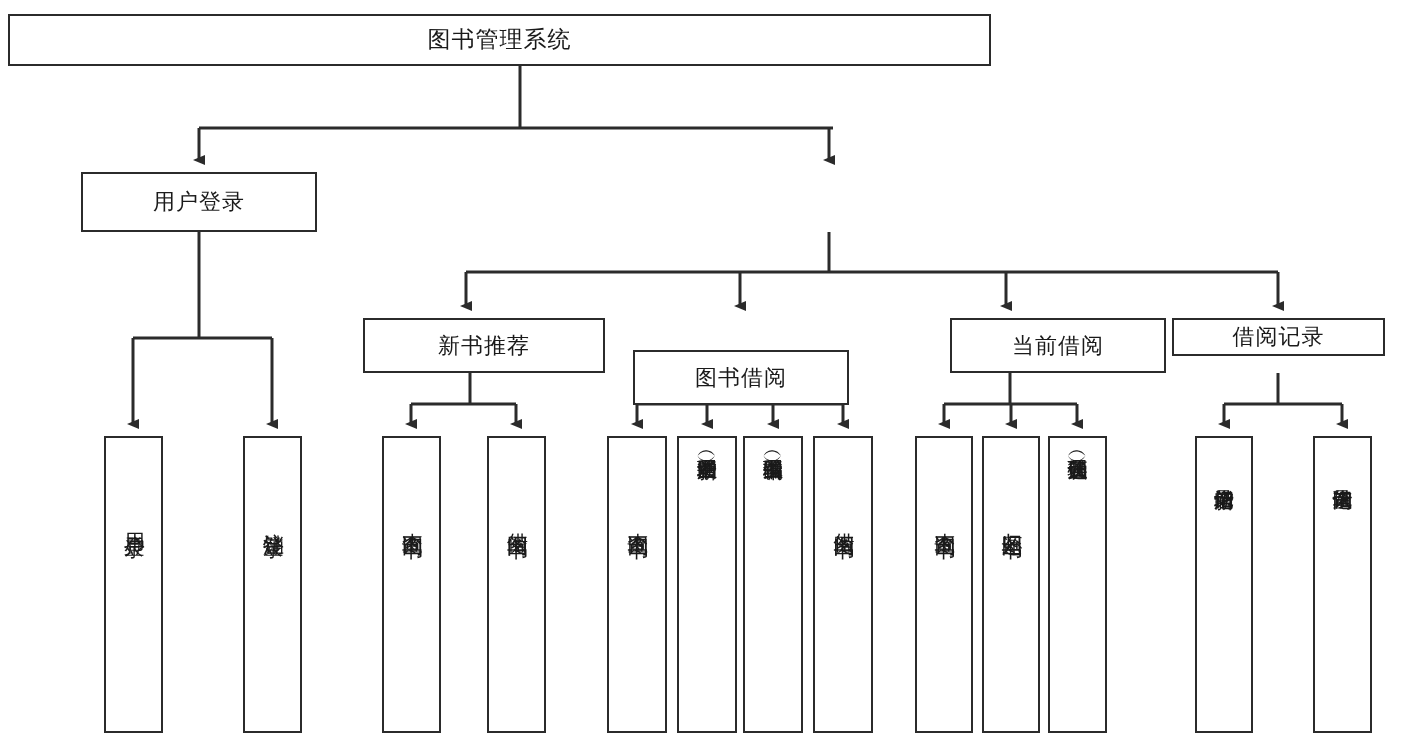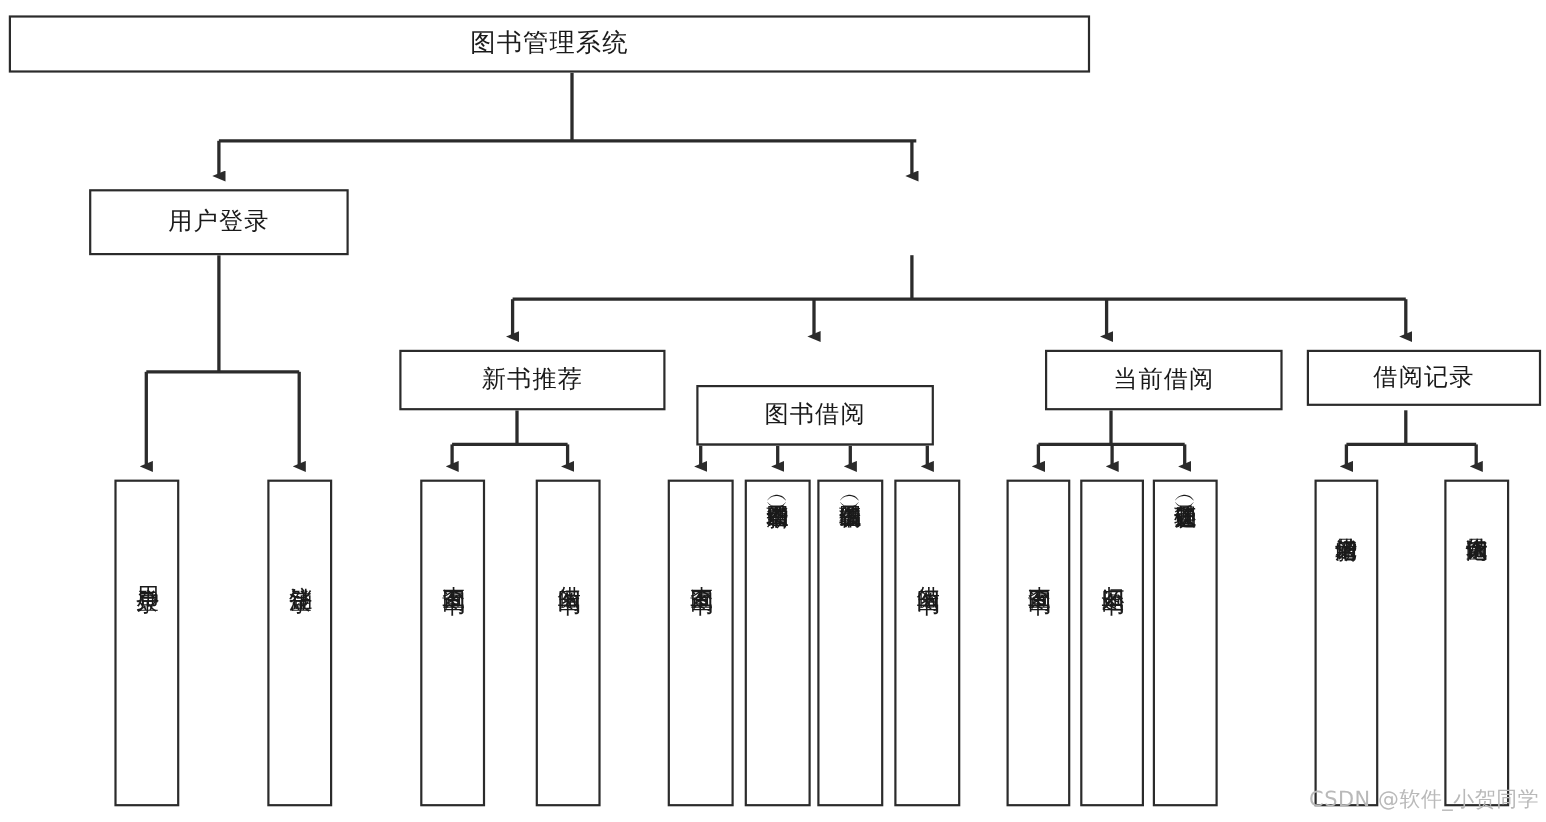--- a/index.html
+++ b/index.html
@@ -147,21 +147,21 @@
 
   <div class="node horiz" style="left:363px; top:318px; width:242px; height:55px;">
     <span class="label">新书推荐</span>
   </div>
   <div class="node horiz" style="left:633px; top:318px; width:216px; height:55px;margin-top:32px;">
     <span class="label">图书借阅</span>
   </div>
   <div class="node horiz" style="left:902px; top:318px; width:216px; height:55px;margin-left:48px;">
     <span class="label">当前借阅</span>
   </div>
-  <div class="node horiz" style="left:1172px; top:318px; width:213px; height:51px;margin-left:16px;">
+  <div class="node horiz" style="left:1172px; top:318px; width:213px; height:38px;">
     <span class="label">借阅记录</span>
   </div>
 
   <div class="node vert" style="left:104px; top:436px; width:59px; height:297px; padding-top:78px;">
     <span class="label">用户登录</span>
   </div>
   <div class="node vert" style="left:243px; top:436px; width:59px; height:297px; padding-top:78px;">
     <span class="label">注销登录</span>
   </div>
 
@@ -195,15 +195,14 @@
     <span class="label">确认归还（管理员）</span>
   </div>
 
   <div class="node vert tall" style="left:1195px; top:436px; width:58px; height:297px; padding-top:36px;">
     <span class="label">新增借阅记录</span>
   </div>
   <div class="node vert tall" style="left:1313px; top:436px; width:59px; height:297px; padding-top:36px;">
     <span class="label">查询借阅记录</span>
   </div>
 
-  <div class="watermark">CSDN @软件_小贺同学</div>
 
 </div>
 
 </body></html>

